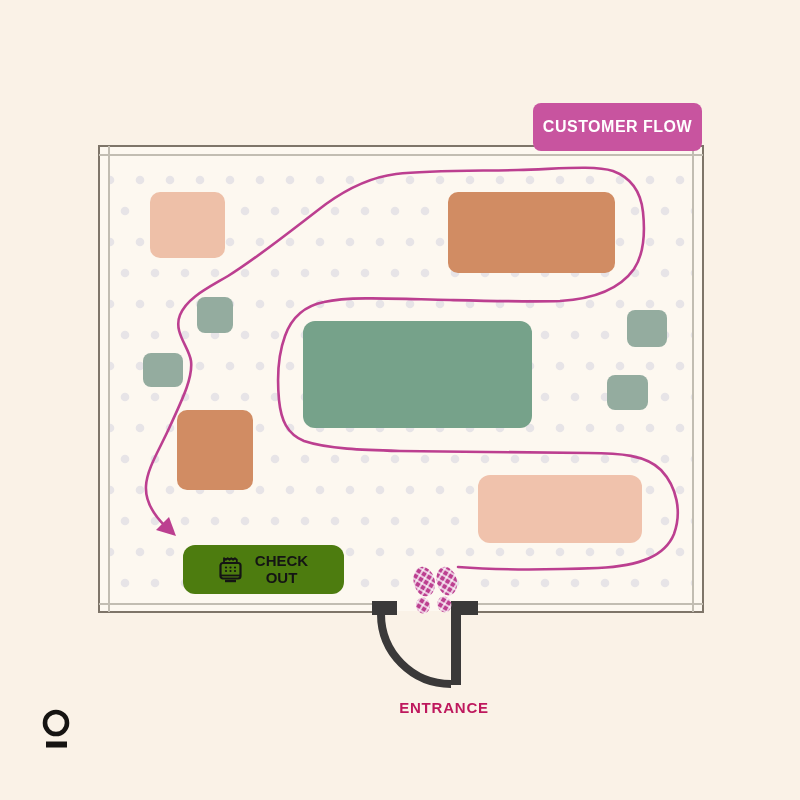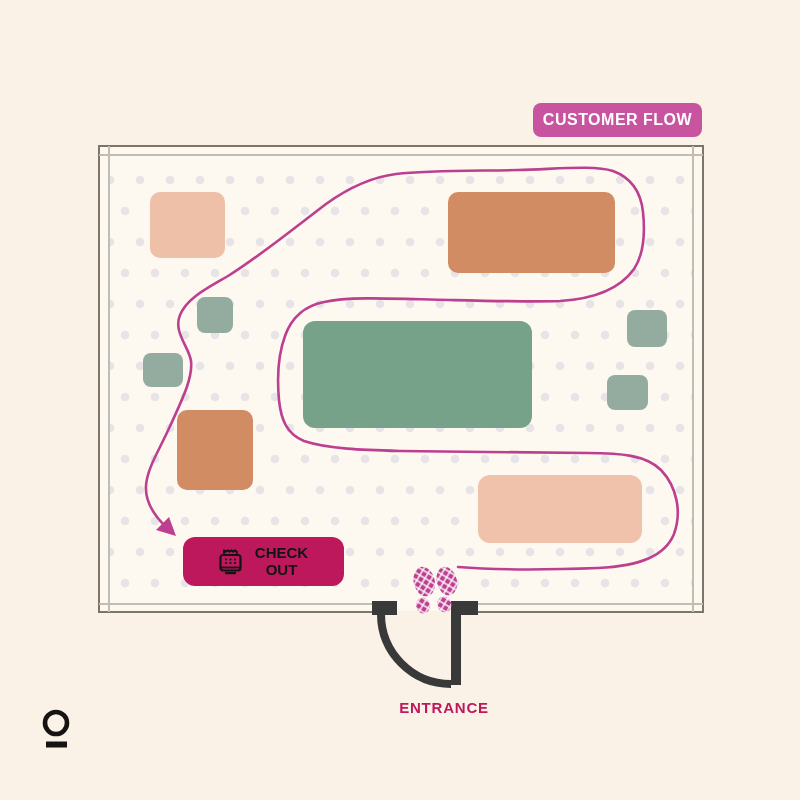--- a/index.html
+++ b/index.html
@@ -1,20 +1,20 @@
 <!DOCTYPE html>
 <html><head>
 <meta charset="utf-8">
 <style>
   html,body{margin:0;padding:0;}
   body{width:800px;height:800px;font-family:"Liberation Sans",sans-serif;}
   .stage{position:relative;width:800px;height:800px;overflow:hidden;}
   .stage svg.plan{position:absolute;left:0;top:0;}
   .badge{
-    position:absolute;left:533px;top:103px;width:169px;height:34px;
+    position:absolute;left:533px;top:103px;width:169px;height:48px;
     border-radius:8px;display:flex;align-items:center;justify-content:center;
     font-weight:bold;font-size:16px;letter-spacing:0.5px;
   }
   .checkout{
     position:absolute;left:183px;top:537px;width:161px;height:49px;
     border-radius:12px;display:flex;align-items:center;justify-content:center;gap:9px;
   }
   .checkout-label{
     width:58px;text-align:center;font-weight:bold;font-size:15px;line-height:1.12;
   }
@@ -81,21 +81,21 @@
     </g>
 
     <path id="flow-line" fill="none" stroke-width="2.6" stroke-linecap="round" stroke="#BC3F90" d="M 458 567 C 495 570 545 570 598 568 C 640 566 665 556 674 534 C 682 512 677 487 661 470 C 646 455 620 453 588 453 C 530 452 460 452 400 451 C 363 450 328 449 304 441 C 287 434 281 420 279 400 C 277 378 278 355 285 336 C 291 319 304 306 324 302 C 350 296 400 299 450 300 C 492 301 532 302 560 301 C 593 299 619 290 634 269 C 644 254 645 231 643 212 C 641 193 632 178 613 171 C 594 165 558 169 518 170 C 483 171 430 170 396 174 C 372 177 351 186 326 204 C 297 226 256 259 228 276 C 206 289 187 298 180 315 C 173 332 189 347 191 361 C 193 377 183 398 171 424 C 160 449 147 468 146 486 C 145 502 154 515 165 526"></path>
     <polygon id="flow-arrow" fill="#BC3F90" points="176,536 156,530 169,517"></polygon>
   </svg>
 
   <div class="badge" style="background: rgb(200, 84, 159); color: rgb(255, 255, 255);">
     <span>CUSTOMER FLOW</span>
   </div>
 
-  <div class="checkout" style="background: #be185d; color: rgb(20, 20, 20);">
+  <div class="checkout" style="background: #4d7c0f; color: rgb(20, 20, 20); margin-top: 8px;">
     <svg width="27" height="30" viewBox="0 0 27 30" fill="none" stroke="#141414">
       <path d="M7 8 L7 3.2 L8.9 4.7 L10.7 3.2 L12.5 4.7 L14.3 3.2 L16.1 4.7 L17.9 3.2 L19.8 4.7 L19.8 8" stroke-width="1.8" stroke-linejoin="round"></path>
       <rect x="3.5" y="8" width="20" height="15.5" rx="2.5" stroke-width="2.2"></rect>
       <line x1="3.5" y1="20.5" x2="23.5" y2="20.5" stroke-width="1.8"></line>
       <g fill="#141414" stroke="none">
         <circle cx="9" cy="12.5" r="1.1"></circle>
           <circle cx="13.5" cy="12.5" r="1.1"></circle>
           <circle cx="18" cy="12.5" r="1.1"></circle>
         <circle cx="9" cy="16" r="1.1"></circle>
           <circle cx="13.5" cy="16" r="1.1"></circle>

